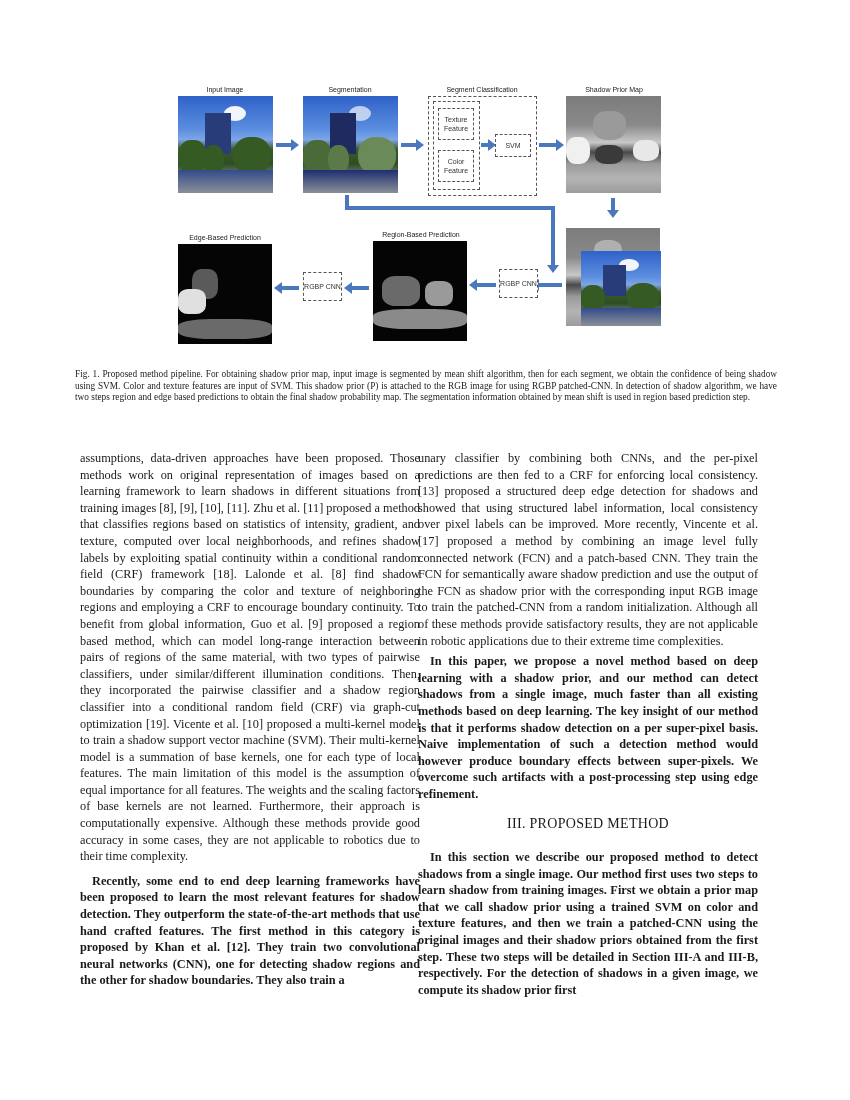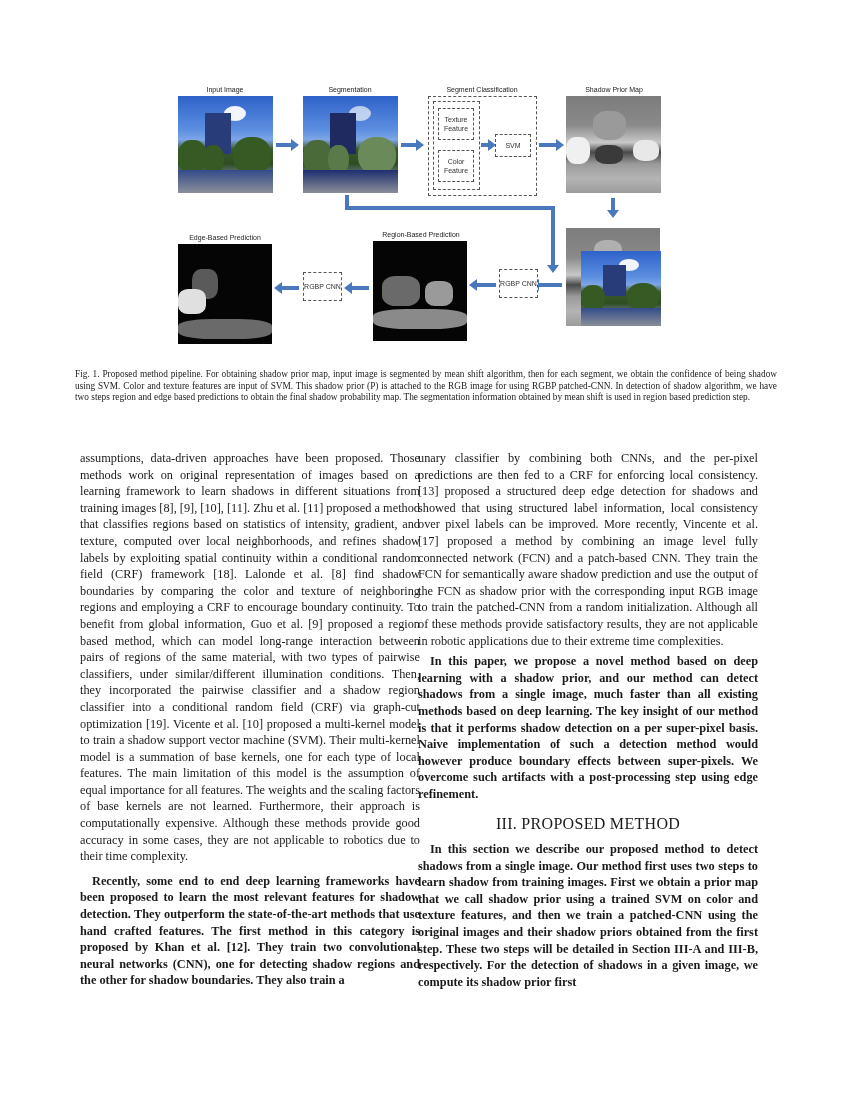--- a/index.html
+++ b/index.html
@@ -13,21 +13,21 @@
   .arrow-h.left::before { content:""; position:absolute; left:-7px; top:-4px; border-right:8px solid #4a78bd; border-top:6px solid transparent; border-bottom:6px solid transparent; }
   .line-v { position:absolute; width:4px; background:#4a78bd; }
   .line-v.down::after { content:""; position:absolute; bottom:-7px; left:-4px; border-top:8px solid #4a78bd; border-left:6px solid transparent; border-right:6px solid transparent; }
   .caption { position:absolute; left:75px; top:369px; width:702px; font-family:"Liberation Serif", serif; font-size:9.3px; line-height:11.5px; text-align:justify; color:#222; }
   .col { position:absolute; top:446px; width:348px; font-family:"Liberation Serif", serif; font-size:12.3px; line-height:16.6px; text-align:justify; color:#1a1a1a; }
   .col p { margin:4px; }
   .col p.indent { text-indent:12px;font-weight:bold; }
   .col p.gap { margin-top:8px; }
   .left { left:76px; }
   .right { left:414px; }
-  .sechead { text-align:center; font-size:16px; margin:14px 0 8px 0; letter-spacing:0.3px; }
+  .sechead { text-align:center; font-size:14px; margin:14px 0 16px 0; letter-spacing:0.3px; }
   
   .scene { background:linear-gradient(to bottom,#2f62c9 0%,#5c8fe0 35%,#7fa6e6 45%,#3a5a2d 55%,#2e4e22 70%,#5a6a6a 78%,#3a4f8a 90%,#7a7e86 100%); }
   .scene .bld { position:absolute; left:28%; top:18%; width:28%; height:42%; background:#283c7a; }
   .scene .cloud { position:absolute; left:48%; top:10%; width:24%; height:16%; background:#f2f5fb; border-radius:50%; }
   .scene .tree { position:absolute; background:#355a24; border-radius:45%; }
   .scene .road { position:absolute; left:0; bottom:0; width:100%; height:24%; background:linear-gradient(to bottom,#324b8a,#8a8f98); }
   .gray { background:linear-gradient(to bottom,#7c7c7c 0%,#8a8a8a 30%,#c8c8c8 48%,#4a4a4a 58%,#9a9a9a 70%,#b4b4b4 85%,#9c9c9c 100%); }
   .gray .blob { position:absolute; border-radius:40%; }
   .dark { background:#050505; }
   .dark .blob { position:absolute; border-radius:35%; }

